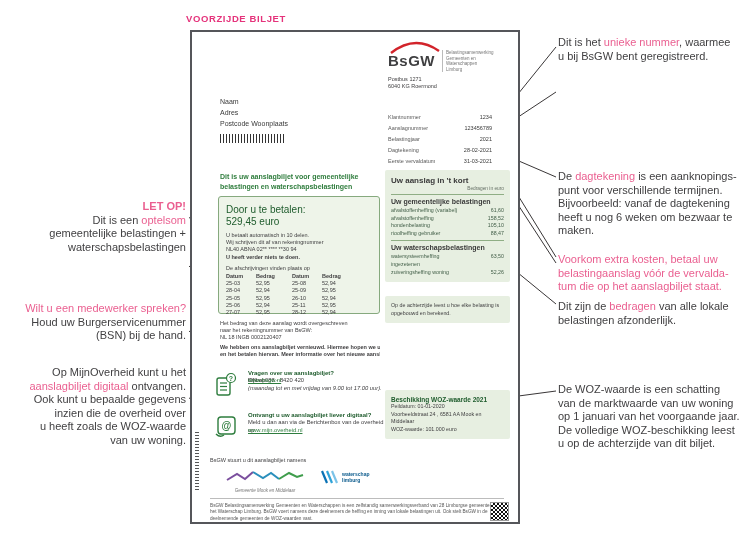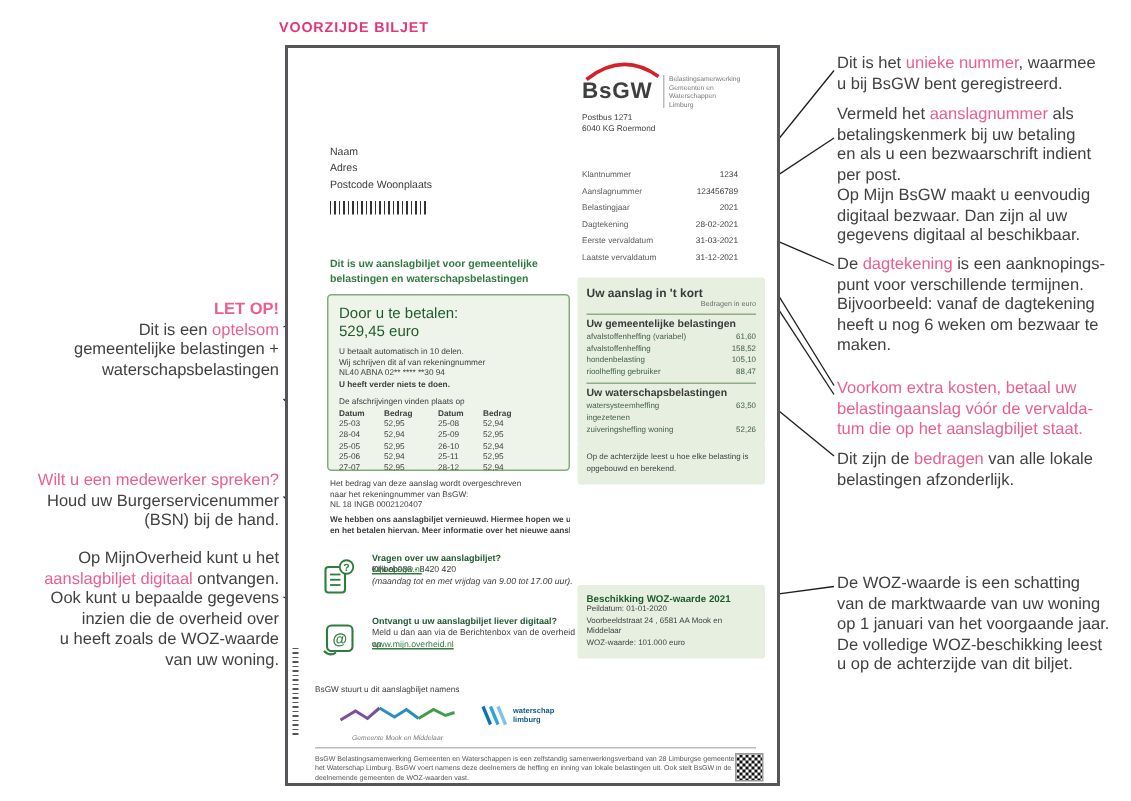--- a/index.html
+++ b/index.html
@@ -83,39 +83,32 @@
       <line x1="189" y1="398" x2="256" y2="428"></line>
     </g>
   </svg>
 
   <div class="page-title">VOORZIJDE BILJET</div>
 
   <div class="ann left" style="top:200px"><span class="accent b">LET OP!
 </span><span>Dit is een </span><span class="accent">optelsom</span><span>
 gemeentelijke belastingen +
 waterschapsbelastingen</span></div>
-  <div class="ann left" style="top:314px"><span class="accent">Wilt u een medewerker spreken?</span><span>
+  <div class="ann left" style="top:302px"><span class="accent">Wilt u een medewerker spreken?</span><span>
 Houd uw Burgerservicenummer
 (BSN) bij de hand.</span></div>
   <div class="ann left" style="top:366px"><span>Op MijnOverheid kunt u het
 </span><span class="accent">aanslagbiljet digitaal</span><span> ontvangen.
 Ook kunt u bepaalde gegevens
 inzien die de overheid over
 u heeft zoals de WOZ-waarde
 van uw woning.</span></div>
 
   <div class="ann right" style="top:36px"><span>Dit is het </span><span class="accent">unieke nummer</span><span>, waarmee
 u bij BsGW bent geregistreerd.</span></div>
-  <div class="ann right" style="top:70px"><span>Vermeld het </span><span class="accent">aanslagnummer</span><span> als
-betalingskenmerk bij uw betaling
-en als u een bezwaarschrift indient
-per post.
-Op Mijn BsGW maakt u eenvoudig
-digitaal bezwaar. Dan zijn al uw
-gegevens digitaal al beschikbaar.</span></div>
   <div class="ann right" style="top:170px"><span>De </span><span class="accent">dagtekening</span><span> is een aanknopings-
 punt voor verschillende termijnen.
 Bijvoorbeeld: vanaf de dagtekening
 heeft u nog 6 weken om bezwaar te
 maken.</span></div>
   <div class="ann right" style="top:300px"><span>Dit zijn de </span><span class="accent">bedragen</span><span> van alle lokale
 belastingen afzonderlijk.</span></div>
   <div class="ann right" style="top:253px"><span class="accent">Voorkom extra kosten, betaal uw
 belastingaanslag vóór de vervalda-
 tum die op het aanslagbiljet staat.</span></div>
@@ -240,21 +233,21 @@
     </svg>
     <div style="left:56px;top:380px;width:160px">
       <div class="ctitle" style="position:static">Ontvangt u uw aanslagbiljet liever digitaal?</div>
       <div class="cline" style="position:static">Meld u dan aan via de Berichtenbox van de overheid</div>
       <div class="cline" style="position:static">
           <span>op </span>
           <span class="glink">www.mijn.overheid.nl</span>
         </div>
     </div>
 
-    <div class="gpanel" style="top:153px">
+    <div class="gpanel" style="top:138px">
       <div class="sum-title">Uw aanslag in 't kort</div>
       <div class="sum-unit">Bedragen in euro</div>
       <hr class="ghr">
       <div class="shead">Uw gemeentelijke belastingen</div>
       <div class="srow">
           <span class="slabel">afvalstoffenheffing (variabel)</span>
           <span>61,60</span>
         </div>
       <div class="srow">
           <span class="slabel">afvalstoffenheffing</span>

